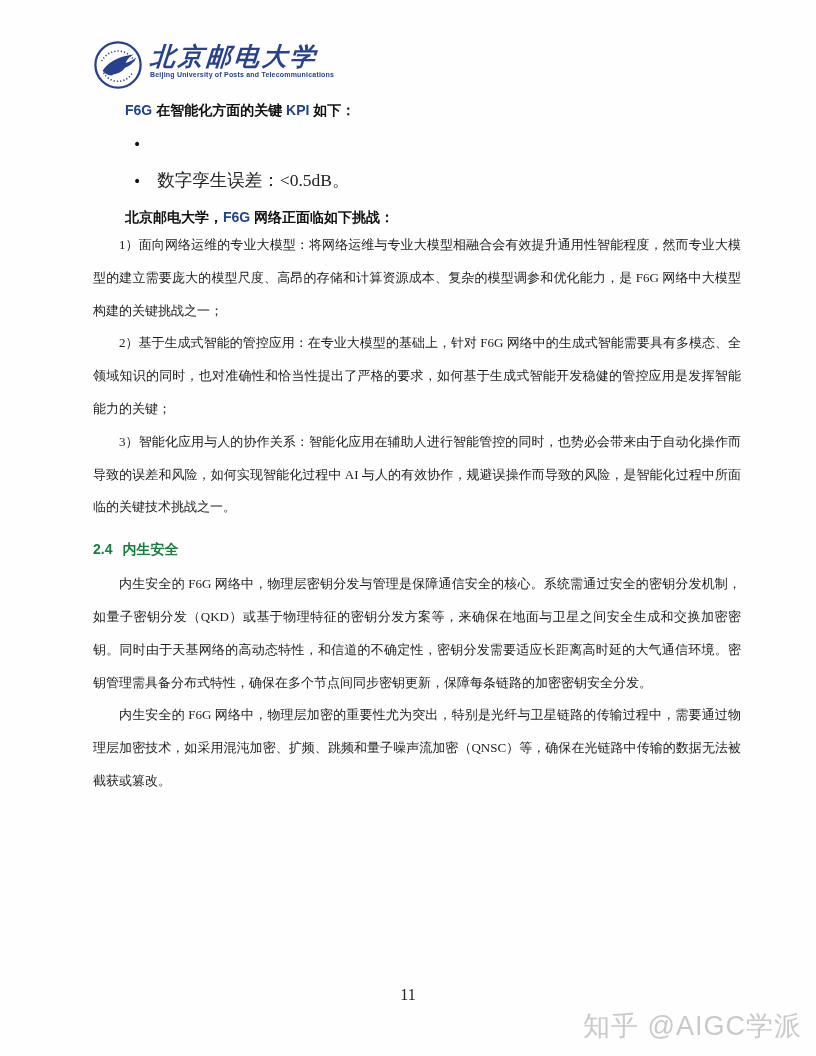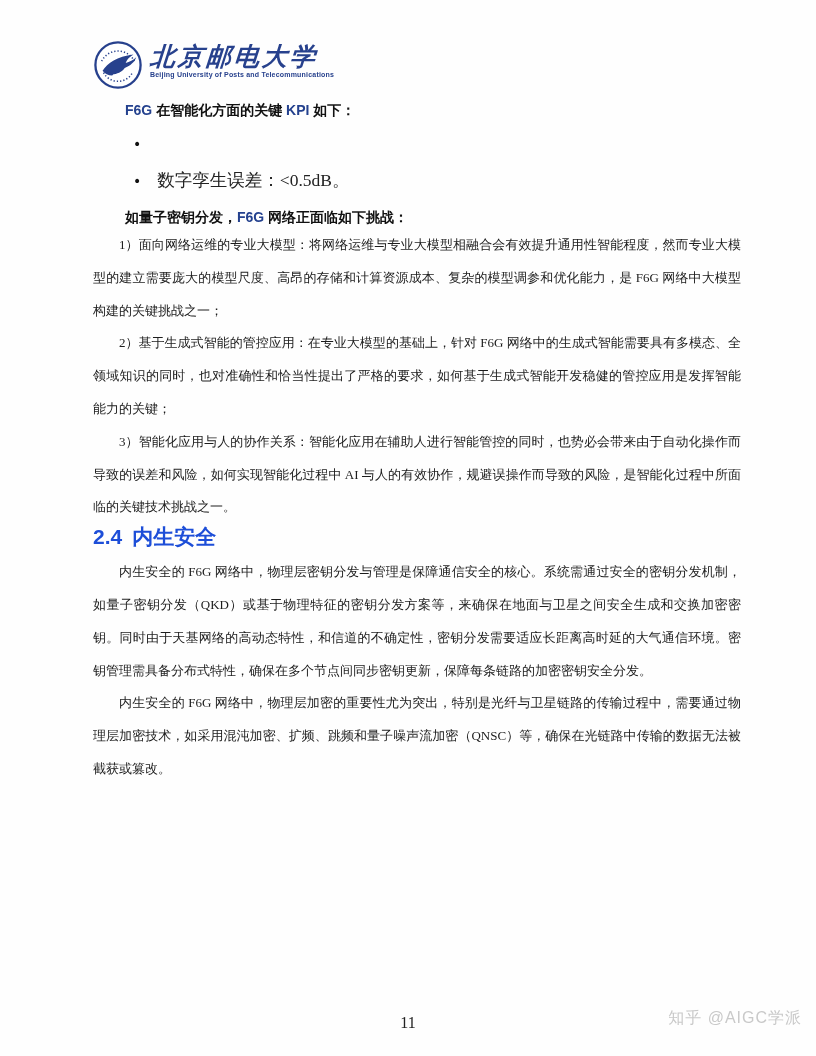--- a/index.html
+++ b/index.html
@@ -31,22 +31,22 @@
   }
   
   .bold-heading{
     font-family:Liberation Sans, sans-serif;
     font-weight:700;font-size:14px;line-height:24px;
     margin:6px 0 0 32px;color:#111;
   }
   .accent{color:#24418e;}
   .section-heading{
     font-family:"Liberation Sans","DejaVu Sans",sans-serif;
-    font-weight:700;font-size:21px;line-height:26px;
-    margin:0 0 6px 0;color:#1d4ed8;
+    font-weight:700;font-size:14px;line-height:26px;
+    margin:12px 0 6px 0;color:#15803d;
   }
   .section-heading .sec-no{margin-right:10px;}
   
   .bullets{list-style:none;margin:4px 0 2px 0;padding:0 0 0 40px;}
   .bullets li{
     font-size:17.5px;line-height:36px;color:#222;
     display:flex;align-items:baseline;
   }
   .bullets .dot{
     font-family:"DejaVu Sans",sans-serif;
@@ -54,26 +54,26 @@
   }
   
   .body-p{
     font-size:13px;line-height:32.8px;
     text-align:justify;text-indent:2em;
     margin:0;color:#1c1c1c;
   }
   
   .page-number{
     position:absolute;left:0;right:0;top:986px;
-    text-align:center;font-size:16px;color:#222;margin-top:28px;
+    text-align:center;font-size:16px;color:#222;
   }
   .watermark{
     position:absolute;right:14px;top:1008px;
     font-family:"Liberation Sans","DejaVu Sans",sans-serif;
-    font-size:16px;letter-spacing:1px;color:#c9c9c9;
+    font-size:27px;letter-spacing:1px;color:#c9c9c9;
     font-weight:400;
   }
 </style>
 </head>
 <body>
 
 <div class="page">
 
   <header class="logo-row">
     <svg class="emblem" viewBox="0 0 52 52" aria-hidden="true">
@@ -97,21 +97,21 @@
     <li>
       <span class="dot">•</span>
     </li>
     <li>
       <span class="dot">•</span>
       <span>数字孪生误差：&lt;0.5dB。</span>
     </li>
   </ul>
 
   <h3 class="bold-heading">
-    <span>如量子密钥分发，</span><span class="accent">F6G</span><span> 网络正面临如下挑战：</span>
+    <span>北京邮电大学，</span><span class="accent">F6G</span><span> 网络正面临如下挑战：</span>
   </h3>
 
   <p class="body-p">1）面向网络运维的专业大模型：将网络运维与专业大模型相融合会有效提升通用性智能程度，然而专业大模型的建立需要庞大的模型尺度、高昂的存储和计算资源成本、复杂的模型调参和优化能力，是 F6G 网络中大模型构建的关键挑战之一；</p>
   <p class="body-p">2）基于生成式智能的管控应用：在专业大模型的基础上，针对 F6G 网络中的生成式智能需要具有多模态、全领域知识的同时，也对准确性和恰当性提出了严格的要求，如何基于生成式智能开发稳健的管控应用是发挥智能能力的关键；</p>
   <p class="body-p">3）智能化应用与人的协作关系：智能化应用在辅助人进行智能管控的同时，也势必会带来由于自动化操作而导致的误差和风险，如何实现智能化过程中 AI 与人的有效协作，规避误操作而导致的风险，是智能化过程中所面临的关键技术挑战之一。</p>
 
   <h2 class="section-heading">
     <span class="sec-no">2.4</span><span>内生安全</span>
   </h2>
 

